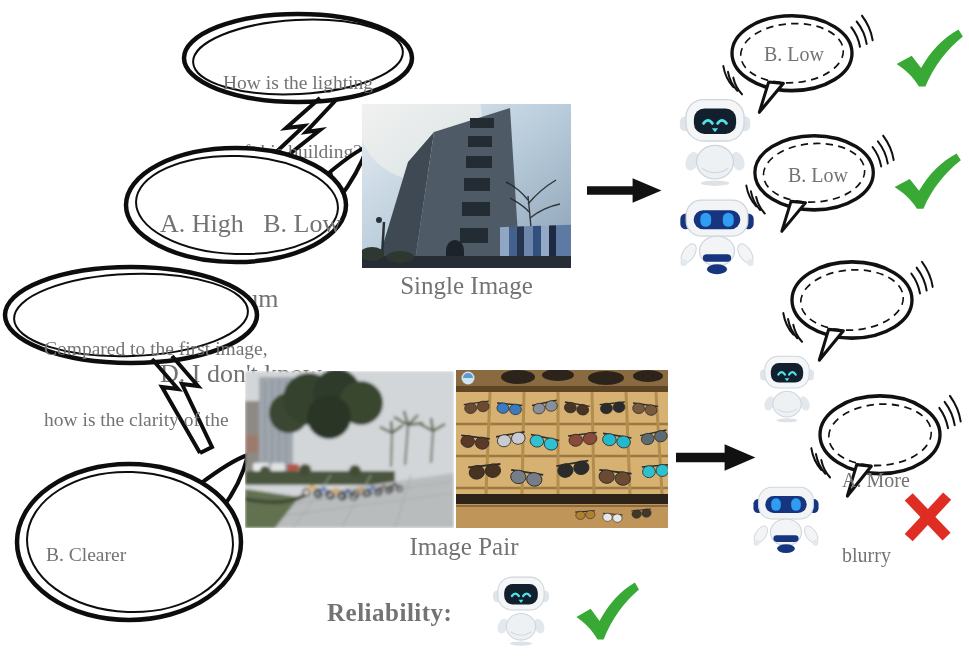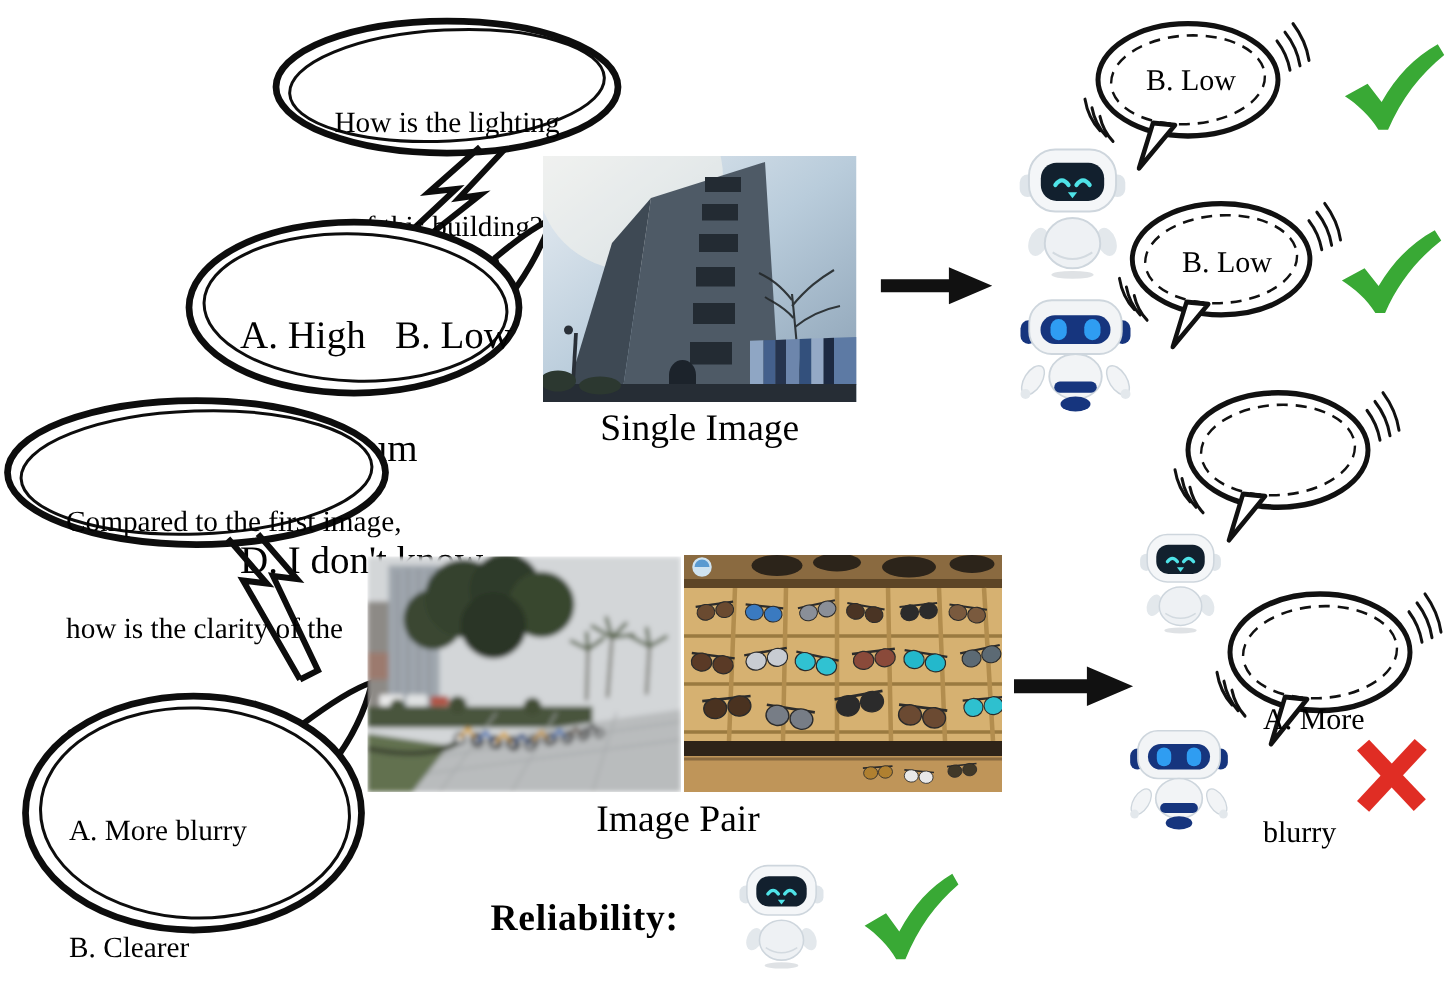--- a/index.html
+++ b/index.html
@@ -1,21 +1,21 @@
 <!DOCTYPE html>
 <html><head>
 <meta charset="utf-8">
 <style>
   html,body{margin:0;padding:0;background:#ffffff;}
   .canvas{
     position:relative;width:969px;height:659px;background:#ffffff;overflow:hidden;
     font-family:"Liberation Serif","DejaVu Serif",serif;color:#151515;
   }
   .abs{position:absolute;}
-  .btext{position:absolute;white-space:pre-wrap;color:#000000;}
+  .btext{position:absolute;white-space:pre-wrap;color:#737373;}
   .center{text-align:center;}
   .q{font-size:19.5px;line-height:23px;}
   .opt{font-size:26px;line-height:25px;}
   .opt2{font-size:19.5px;line-height:26px;}
   .ans{font-size:20px;line-height:25px;}
   .caption{font-size:25px;line-height:30px;}
   .rel{font-size:25px;line-height:30px;font-weight:bold;letter-spacing:.5px;}
   svg{display:block;}
   .hiddefs{position:absolute;width:0;height:0;overflow:hidden;}
 </style>
@@ -209,21 +209,20 @@
     <div>how is the clarity of the</div>
     <div>second image?</div>
   </div>
 
   <svg class="abs" style="left:10px;top:452px;" width="248" height="178" viewBox="0 0 248 178">
     <path d="M190,32 Q222,8 238,3 Q230,36 206,64 Z" fill="#ffffff" stroke="#0d0d0d" stroke-width="4" stroke-linejoin="round"></path>
     <ellipse cx="119" cy="90" rx="112" ry="78" fill="#ffffff" stroke="#0d0d0d" stroke-width="4.5"></ellipse>
     <ellipse cx="120" cy="90" rx="103" ry="70" fill="none" stroke="#0d0d0d" stroke-width="2" transform="rotate(2 120 90)"></ellipse>
   </svg>
   <div class="btext opt2" style="left:46px;top:490px;width:200px;">
-    <div>A. More blurry</div>
     <div>B. Clearer</div>
     
     
   </div>
 
   <svg class="abs" style="left:245px;top:371px;" width="209" height="157" viewBox="0 0 209 157">
     <defs>
       <filter id="blurL" x="-5%" y="-5%" width="110%" height="110%">
         <feGaussianBlur stdDeviation="1.6"></feGaussianBlur>
       </filter>
@@ -315,21 +314,21 @@
     </g>
     <rect x="0" y="124" width="212" height="10" fill="#2e2318"></rect>
     <rect x="0" y="134" width="212" height="24" fill="#bf9559"></rect>
     <path d="M0,136 h212" stroke="#8a6a40" stroke-width="2"></path>
     <g>
       <use href="#sym-shades" width="22" height="11" transform="translate(118,140) rotate(-4)" style="color:#b08030"></use>
       <use href="#sym-shades" width="22" height="11" transform="translate(146,141) rotate(5)" style="color:#e8e8e8"></use>
       <use href="#sym-shades" width="22" height="11" transform="translate(174,139) rotate(-6)" style="color:#403828"></use>
     </g>
   </svg>
-  <div class="btext caption center" style="left:240px;top:532px;width:424px;">Image Pair</div>
+  <div class="btext caption center" style="left:252px;top:532px;width:424px;">Image Pair</div>
 
   <svg class="abs" style="left:676px;top:442px;" width="81" height="31" viewBox="0 0 81 31">
     <use href="#sym-arrow" width="81" height="31" fill="#111111"></use>
   </svg>
 
   <svg class="abs" style="left:782px;top:256px;" width="152" height="110" viewBox="0 0 152 110">
     <use href="#sym-dbubble" width="152" height="110"></use>
   </svg>
 
   <svg class="abs" style="left:753px;top:353px;" width="68" height="70" viewBox="0 0 100 104">

